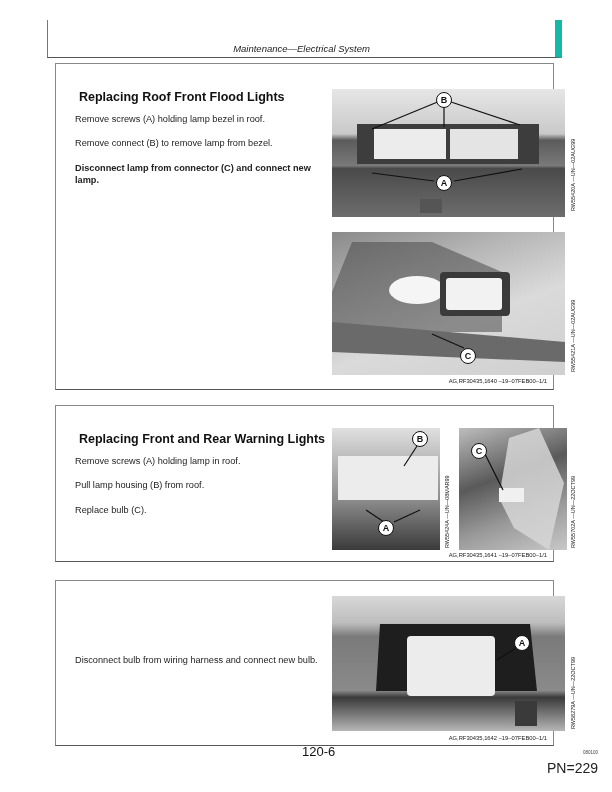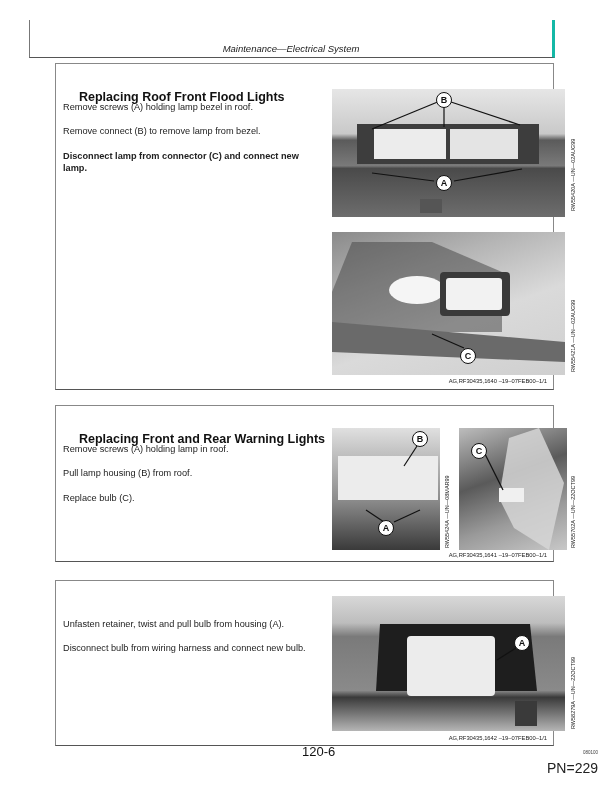--- a/index.html
+++ b/index.html
@@ -1,25 +1,25 @@
 <!DOCTYPE html>
 <html><head>
 <meta charset="utf-8">
 <style>
   html, body { margin: 0; padding: 0; background: #ffffff; }
   body { width: 612px; height: 792px; position: relative; overflow: hidden;
          font-family: "Liberation Sans", sans-serif; color: #111; }
-  .hdr { position: absolute; left: 29px; top: 20px; width: 507px; height: 37px;
-         border-left: 1px solid #777; border-right: 3px solid #14b8a6; border-bottom: 1px solid #555; padding-left: 15px; }
+  .hdr { position: absolute; left: 47px; top: 20px; width: 507px; height: 37px;
+         border-left: 1px solid #777; border-right: 7px solid #14b8a6; border-bottom: 1px solid #555; }
   .hdr-title { position: absolute; left: 0; right: 0; top: 23px; text-align: center;
                font-style: italic; font-size: 9.5px; color: #222; }
   .box { position: absolute; left: 55px; width: 499px; border: 1px solid #888;
          border-bottom: 1.5px solid #555; box-sizing: border-box; }
   .box h2 { position: absolute; left: 7px; margin: 16px; font-size: 12.5px; font-weight: bold; color: #111; }
-  .para { position: absolute; left: 7px; width: 250px; font-size: 9.2px; line-height: 12px; color: #222; margin: 0; }
+  .para { position: absolute; left: 7px; width: 250px; font-size: 9.2px; line-height: 12px; color: #222; margin: 12px; }
   .photo { position: absolute; background: #9a9a9a; overflow: hidden; }
   .cap { position: absolute; font-size: 5.5px; color: #222; white-space: nowrap;
          transform-origin: left top; transform: rotate(-90deg); }
   .ref { position: absolute; right: 6px; font-size: 5.8px; color: #222; white-space: nowrap; }
   .callout { position: absolute; width: 16px; height: 16px; border-radius: 50%; background: #fff;
              border: 1.5px solid #111; box-sizing: border-box; font-size: 9px; font-weight: bold;
              display: flex; align-items: center; justify-content: center; color: #111; }
   .page-num { position: absolute; left: 302px; top: 744px; font-size: 13px; font-weight: normal; }
   .code { position: absolute; right: 14px; top: 750px; font-size: 4.5px; color: #444; }
   .pn { position: absolute; right: 14px; top: 760px; font-size: 14px; color: #222; }
@@ -96,21 +96,20 @@
       <line x1="26" y1="26" x2="44" y2="62" stroke="#111" stroke-width="1.2"></line>
     </svg>
     <div class="callout" style="left:12px;top:15px;">C</div>
   </div>
   <div class="cap" style="left:514px;top:142px;">RW55702A —UN—22OCT99</div>
 
   <div class="ref" style="top:146px;">AG,RF30435,1641  –19–07FEB00–1/1</div>
 </div>
 
 <div class="box" style="top:580px;height:166px;">
-  <p class="para" style="top:37px;width:270px;">Unfasten retainer, twist and pull bulb from housing (A).</p>
   <p class="para" style="top:61px;">Disconnect bulb from wiring harness and connect new bulb.</p>
 
   <div class="photo" style="left:276px;top:15px;width:233px;height:135px;background:linear-gradient(#d8d8d8 0%,#bdbdbd 20%,#7a7a7a 30%,#8a8a8a 70%,#3a3a3a 75%,#b5b5b5 100%);">
     <svg width="233" height="135">
       <polygon points="48,28 198,28 205,95 44,95" fill="#1e1e1e"></polygon>
       <rect x="75" y="40" width="88" height="60" rx="4" fill="#ececec"></rect>
       <rect x="183" y="105" width="22" height="25" fill="#3a3a3a"></rect>
       <line x1="184" y1="52" x2="165" y2="64" stroke="#111" stroke-width="1.2"></line>
     </svg>
     <div class="callout" style="left:182px;top:39px;">A</div>

